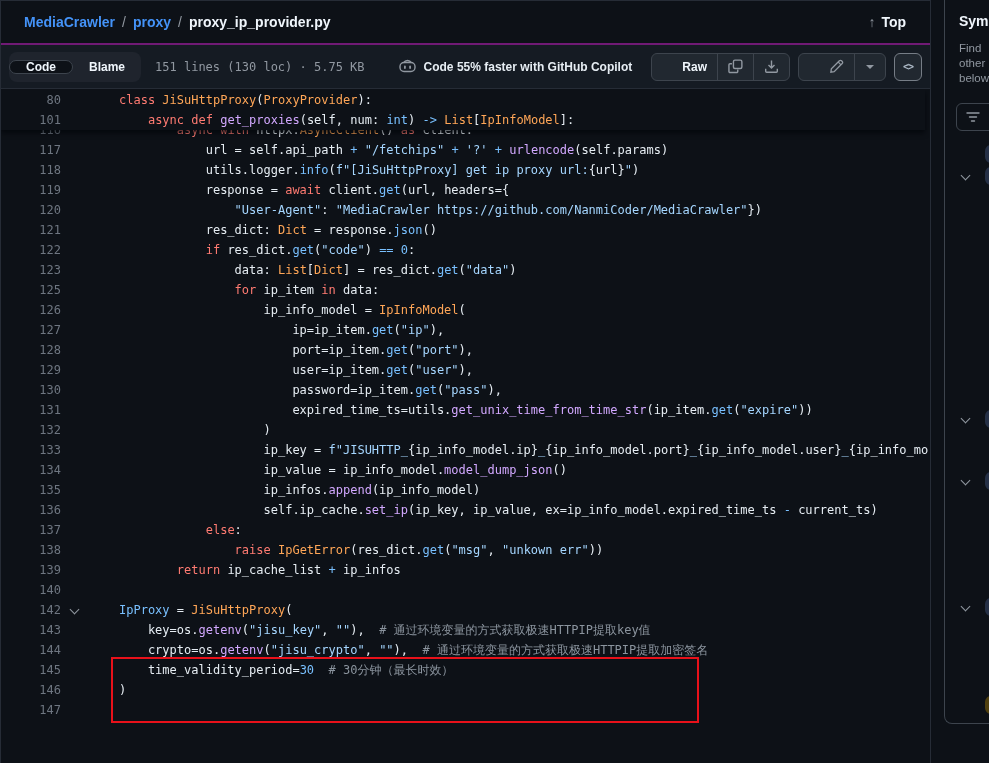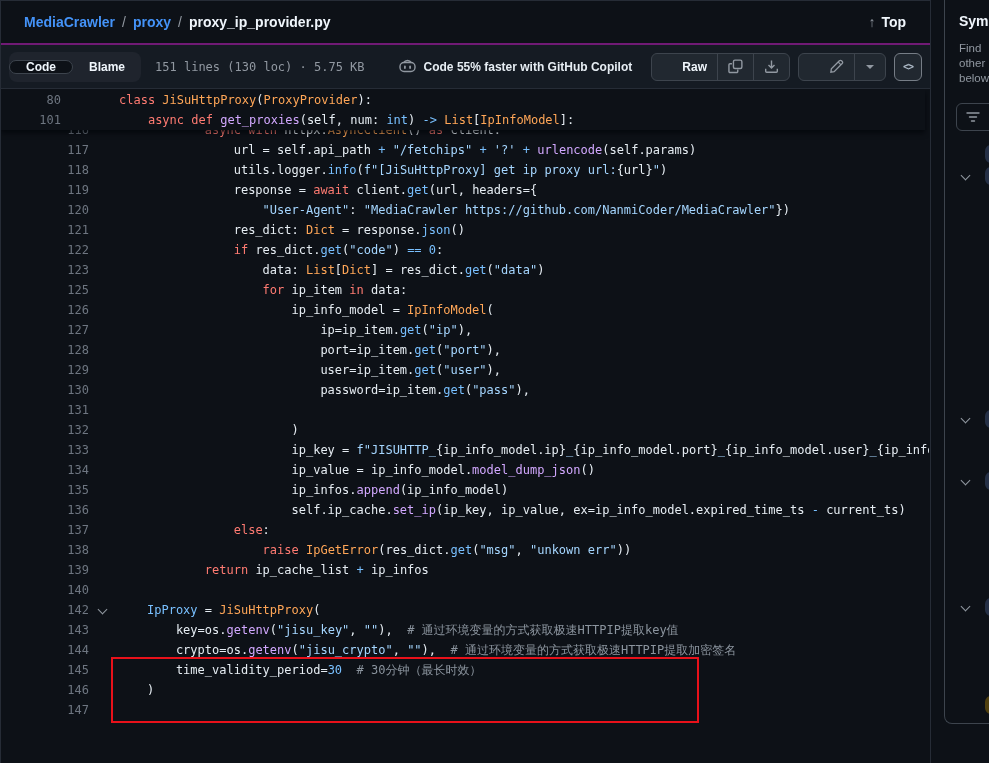--- a/index.html
+++ b/index.html
@@ -81,21 +81,21 @@
   .tk-k { color:#ff7b72; }
   .tk-cl { color:#ffa657; }
   .tk-fn { color:#d2a8ff; }
   .tk-b { color:#79c0ff; }
   .tk-s { color:#a5d6ff; }
   .tk-c { color:#8b949e; }
   .sticky-block {
     position:absolute; left:0; top:0; right:4px; height:40px; background:#0d1117;
     box-shadow:0 3px 5px rgba(1,4,9,0.7); z-index:3;
   }
-  .scroll-lines { position:absolute; left:0; top:30px; right:0;padding-left:28px; }
+  .scroll-lines { position:absolute; left:0; top:30px; right:0; }
   .annotation-box {
     position:absolute; left:110px; top:567px; width:588px; height:66px;
     border:2px solid #e8111a; z-index:4; pointer-events:none;
   }
 
   
   .chev {
     display:inline-block; width:7px; height:7px;
     border-left:1.5px solid #9198a1; border-bottom:1.5px solid #9198a1;
     transform:rotate(-45deg);
@@ -198,21 +198,21 @@
           <div class="code-line"><span class="ln">120</span><span class="code-text"><span class="tk-w">                </span><span class="tk-s">"User-Agent"</span><span class="tk-w">: </span><span class="tk-s">"MediaCrawler https://github.com/NanmiCoder/MediaCrawler"</span><span class="tk-w">})</span></span></div>
           <div class="code-line"><span class="ln">121</span><span class="code-text"><span class="tk-w">            res_dict: </span><span class="tk-cl">Dict</span><span class="tk-w"> = response.</span><span class="tk-b">json</span><span class="tk-w">()</span></span></div>
           <div class="code-line"><span class="ln">122</span><span class="code-text"><span class="tk-w">            </span><span class="tk-k">if</span><span class="tk-w"> res_dict.</span><span class="tk-b">get</span><span class="tk-w">(</span><span class="tk-s">"code"</span><span class="tk-w">) </span><span class="tk-b">==</span><span class="tk-w"> </span><span class="tk-b">0</span><span class="tk-w">:</span></span></div>
           <div class="code-line"><span class="ln">123</span><span class="code-text"><span class="tk-w">                data: </span><span class="tk-cl">List</span><span class="tk-w">[</span><span class="tk-cl">Dict</span><span class="tk-w">] = res_dict.</span><span class="tk-b">get</span><span class="tk-w">(</span><span class="tk-s">"data"</span><span class="tk-w">)</span></span></div>
           <div class="code-line"><span class="ln">125</span><span class="code-text"><span class="tk-w">                </span><span class="tk-k">for</span><span class="tk-w"> ip_item </span><span class="tk-k">in</span><span class="tk-w"> data:</span></span></div>
           <div class="code-line"><span class="ln">126</span><span class="code-text"><span class="tk-w">                    ip_info_model = </span><span class="tk-cl">IpInfoModel</span><span class="tk-w">(</span></span></div>
           <div class="code-line"><span class="ln">127</span><span class="code-text"><span class="tk-w">                        ip=ip_item.</span><span class="tk-b">get</span><span class="tk-w">(</span><span class="tk-s">"ip"</span><span class="tk-w">),</span></span></div>
           <div class="code-line"><span class="ln">128</span><span class="code-text"><span class="tk-w">                        port=ip_item.</span><span class="tk-b">get</span><span class="tk-w">(</span><span class="tk-s">"port"</span><span class="tk-w">),</span></span></div>
           <div class="code-line"><span class="ln">129</span><span class="code-text"><span class="tk-w">                        user=ip_item.</span><span class="tk-b">get</span><span class="tk-w">(</span><span class="tk-s">"user"</span><span class="tk-w">),</span></span></div>
           <div class="code-line"><span class="ln">130</span><span class="code-text"><span class="tk-w">                        password=ip_item.</span><span class="tk-b">get</span><span class="tk-w">(</span><span class="tk-s">"pass"</span><span class="tk-w">),</span></span></div>
-          <div class="code-line"><span class="ln">131</span></div>
+          <div class="code-line"><span class="ln">131</span><span class="code-text"><span class="tk-w">                        expired_time_ts=utils.</span><span class="tk-fn">get_unix_time_from_time_str</span><span class="tk-w">(ip_item.</span><span class="tk-b">get</span><span class="tk-w">(</span><span class="tk-s">"expire"</span><span class="tk-w">))</span></span></div>
           <div class="code-line"><span class="ln">132</span><span class="code-text"><span class="tk-w">                    )</span></span></div>
           <div class="code-line"><span class="ln">133</span><span class="code-text"><span class="tk-w">                    ip_key = </span><span class="tk-s">f"JISUHTTP_</span><span class="tk-w">{ip_info_model.ip}</span><span class="tk-s">_</span><span class="tk-w">{ip_info_model.port}</span><span class="tk-s">_</span><span class="tk-w">{ip_info_model.user}</span><span class="tk-s">_</span><span class="tk-w">{ip_info_model</span></span></div>
           <div class="code-line"><span class="ln">134</span><span class="code-text"><span class="tk-w">                    ip_value = ip_info_model.</span><span class="tk-fn">model_dump_json</span><span class="tk-w">()</span></span></div>
           <div class="code-line"><span class="ln">135</span><span class="code-text"><span class="tk-w">                    ip_infos.</span><span class="tk-fn">append</span><span class="tk-w">(ip_info_model)</span></span></div>
           <div class="code-line"><span class="ln">136</span><span class="code-text"><span class="tk-w">                    self.ip_cache.</span><span class="tk-fn">set_ip</span><span class="tk-w">(ip_key, ip_value, ex=ip_info_model.expired_time_ts </span><span class="tk-b">-</span><span class="tk-w"> current_ts)</span></span></div>
           <div class="code-line"><span class="ln">137</span><span class="code-text"><span class="tk-w">            </span><span class="tk-k">else</span><span class="tk-w">:</span></span></div>
           <div class="code-line"><span class="ln">138</span><span class="code-text"><span class="tk-w">                </span><span class="tk-k">raise</span><span class="tk-w"> </span><span class="tk-cl">IpGetError</span><span class="tk-w">(res_dict.</span><span class="tk-b">get</span><span class="tk-w">(</span><span class="tk-s">"msg"</span><span class="tk-w">, </span><span class="tk-s">"unkown err"</span><span class="tk-w">))</span></span></div>
           <div class="code-line"><span class="ln">139</span><span class="code-text"><span class="tk-w">        </span><span class="tk-k">return</span><span class="tk-w"> ip_cache_list </span><span class="tk-b">+</span><span class="tk-w"> ip_infos</span></span></div>
           <div class="code-line"><span class="ln">140</span><span class="code-text"></span></div>
           <div class="code-line"><span class="ln">142</span><span class="chev gut-chev"></span><span class="code-text"><span class="tk-b">IpProxy</span><span class="tk-w"> = </span><span class="tk-cl">JiSuHttpProxy</span><span class="tk-w">(</span></span></div>

